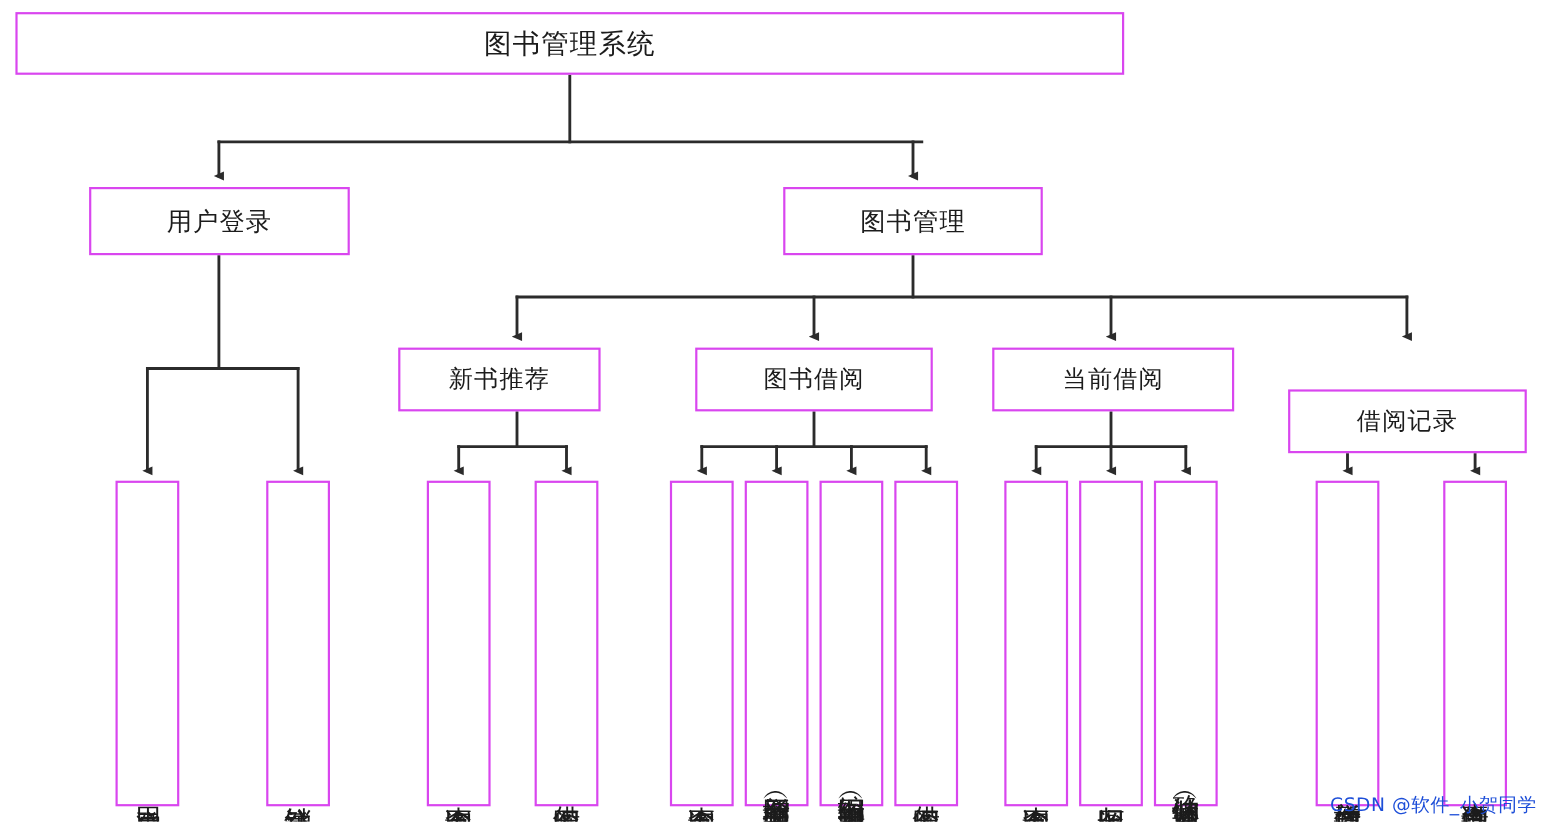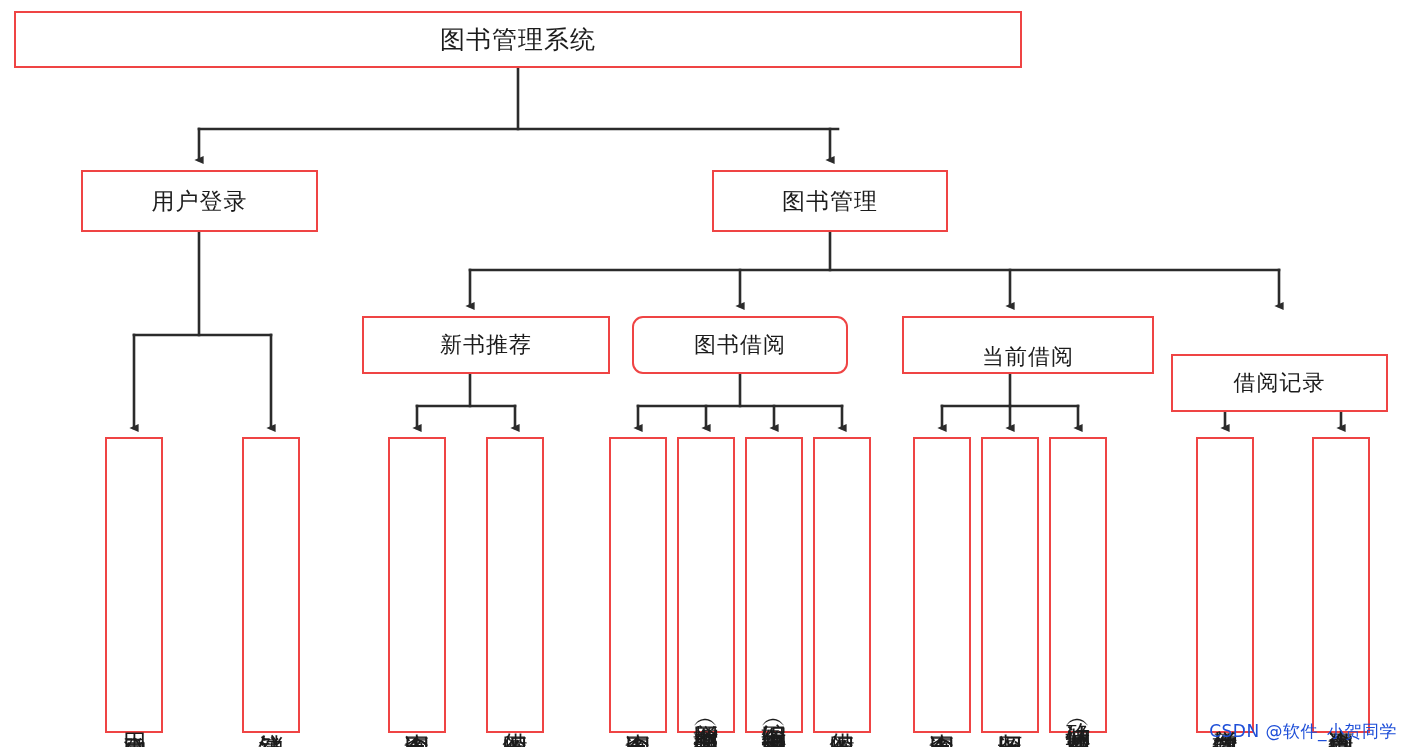--- a/index.html
+++ b/index.html
@@ -20,21 +20,21 @@
   #edges {
     position: absolute;
     left: 0;
     top: 0;
     width: 1405px;
     height: 747px;
   }
   .node {
     position: absolute;
     box-sizing: border-box;
-    border: 2px solid #ef4444;
+    border: 2px solid #d946ef;
     background: #ffffff;
     display: flex;
     align-items: center;
     justify-content: center;
     color: #1c1c1c;
   }
   .node.root {
     font-size: 25px;
     letter-spacing: 1px;
   }
@@ -129,27 +129,27 @@
     <span>图书管理系统</span>
   </div>
 
   <div class="node lvl2" style="left:81px; top:170px; width:237px; height:62px;">
     <span>用户登录</span>
   </div>
   <div class="node lvl2" style="left:712px; top:170px; width:236px; height:62px;font-family:Liberation Mono, monospace;">
     <span>图书管理</span>
   </div>
 
-  <div class="node lvl3" style="left:362px; top:316px; width:248px; height:58px;">
+  <div class="node lvl3" style="left:362px; top:316px; width:184px; height:58px;">
     <span>新书推荐</span>
   </div>
-  <div class="node lvl3" style="left:632px; top:316px; width:216px; height:58px;border-radius:11px;">
+  <div class="node lvl3" style="left:632px; top:316px; width:216px; height:58px;">
     <span>图书借阅</span>
   </div>
-  <div class="node lvl3" style="left:902px; top:316px; width:252px; height:58px;align-items:flex-end;">
+  <div class="node lvl3" style="left:902px; top:316px; width:220px; height:58px;">
     <span>当前借阅</span>
   </div>
   <div class="node lvl3" style="left:1171px; top:316px; width:217px; height:58px;margin-top:38px;">
     <span>借阅记录</span>
   </div>
 
   <div class="node leaf" style="left:105px; top:437px; width:58px; height:296px;">
     <span class="vtext">用户登录</span>
   </div>
   <div class="node leaf" style="left:242px; top:437px; width:58px; height:296px;">

